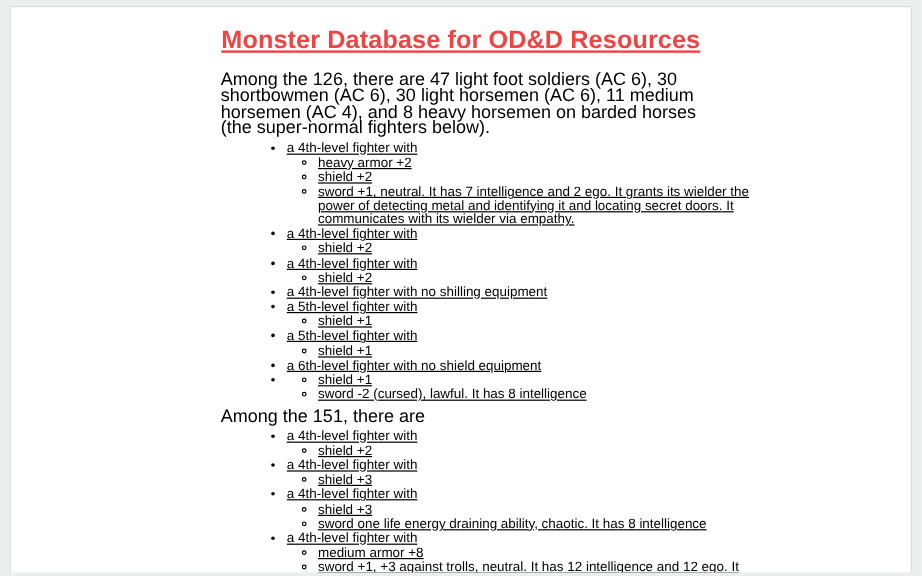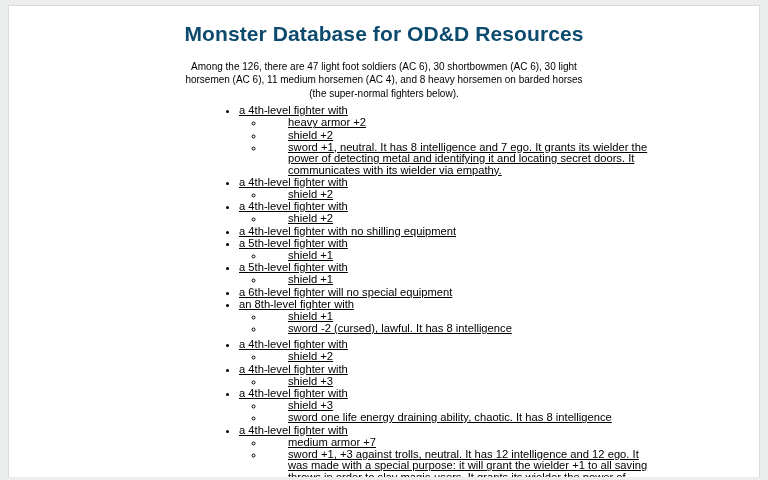--- a/index.html
+++ b/index.html
@@ -30,30 +30,30 @@
 
   #doc {
     padding: 0 12px;
     box-sizing: border-box;
   }
 
   h1.doc-title {
     font-size: 21px;
     font-weight: bold;
     text-align: center;
-    color: #0c4a6e;
+    color: #ef4444;
     margin: 16px 0 14px 0;
     letter-spacing: 0.1px;
+    text-decoration: underline;
   }
 
   p.para {
-    font-size: 10px;
+    font-size: 15px;
     line-height: 13.3px;
     color: #000;
-    text-align: center;
     margin: 0 auto;
     max-width: 400px;
   }
 
   p.para-151 {
     margin: 0 auto;
     padding-top: 5px;
   }
 
   ul.lvl1 {
@@ -83,21 +83,20 @@
   }
   ul.lvl2 > li {
     margin: 0;
     padding: 0;
   }
   ul.lvl2 > li > span.txt {
     display: block;
     line-height: 11.4px;
     padding: 0.4px 0;
     max-width: 360px;
-    margin-left: 23px;
   }
 
   ul.list-2 {
     margin-top: 4px;
   }
 
   li::marker {
     color: #000;
   }
 </style>
@@ -115,21 +114,21 @@
         <li>
           <span class="txt">a 4th-level fighter with</span>
           <ul class="lvl2">
             <li>
               <span class="txt">heavy armor +2</span>
             </li>
             <li>
               <span class="txt">shield +2</span>
             </li>
             <li>
-              <span class="txt">sword +1, neutral. It has 8 intelligence and 7 ego. It grants its wielder the power of detecting metal and identifying it and locating secret doors. It communicates with its wielder via empathy.</span>
+              <span class="txt">sword +1, neutral. It has 7 intelligence and 2 ego. It grants its wielder the power of detecting metal and identifying it and locating secret doors. It communicates with its wielder via empathy.</span>
             </li>
           </ul>
         </li>
         <li>
           <span class="txt">a 4th-level fighter with</span>
           <ul class="lvl2">
             <li>
               <span class="txt">shield +2</span>
             </li>
           </ul>
@@ -155,35 +154,35 @@
         </li>
         <li>
           <span class="txt">a 5th-level fighter with</span>
           <ul class="lvl2">
             <li>
               <span class="txt">shield +1</span>
             </li>
           </ul>
         </li>
         <li>
-          <span class="txt">a 6th-level fighter will no special equipment</span>
-        </li>
-        <li>
-          <span class="txt">an 8th-level fighter with</span>
+          <span class="txt">a 6th-level fighter with no shield equipment</span>
+        </li>
+        <li>
           <ul class="lvl2">
             <li>
               <span class="txt">shield +1</span>
             </li>
             <li>
               <span class="txt">sword -2 (cursed), lawful. It has 8 intelligence</span>
             </li>
           </ul>
         </li>
       </ul>
 
+    <p class="para para-151">Among the 151, there are</p>
 
     <ul class="lvl1 list-2">
         <li>
           <span class="txt">a 4th-level fighter with</span>
           <ul class="lvl2">
             <li>
               <span class="txt">shield +2</span>
             </li>
           </ul>
         </li>
@@ -203,21 +202,21 @@
             </li>
             <li>
               <span class="txt">sword one life energy draining ability, chaotic. It has 8 intelligence</span>
             </li>
           </ul>
         </li>
         <li>
           <span class="txt">a 4th-level fighter with</span>
           <ul class="lvl2">
             <li>
-              <span class="txt">medium armor +7</span>
+              <span class="txt">medium armor +8</span>
             </li>
             <li>
               <span class="txt">sword +1, +3 against trolls, neutral. It has 12 intelligence and 12 ego. It was made with a special purpose: it will grant the wielder +1 to all saving throws in order to slay magic-users. It grants its wielder the power of locating secret doors, and detecting gems, number and size, and noting shilling walls and rooms, and flight. It communicates with its wielder via telepathy. It speaks 2 languages and can read</span>
             </li>
           </ul>
         </li>
       </ul>
 
   </div>
 </div>

